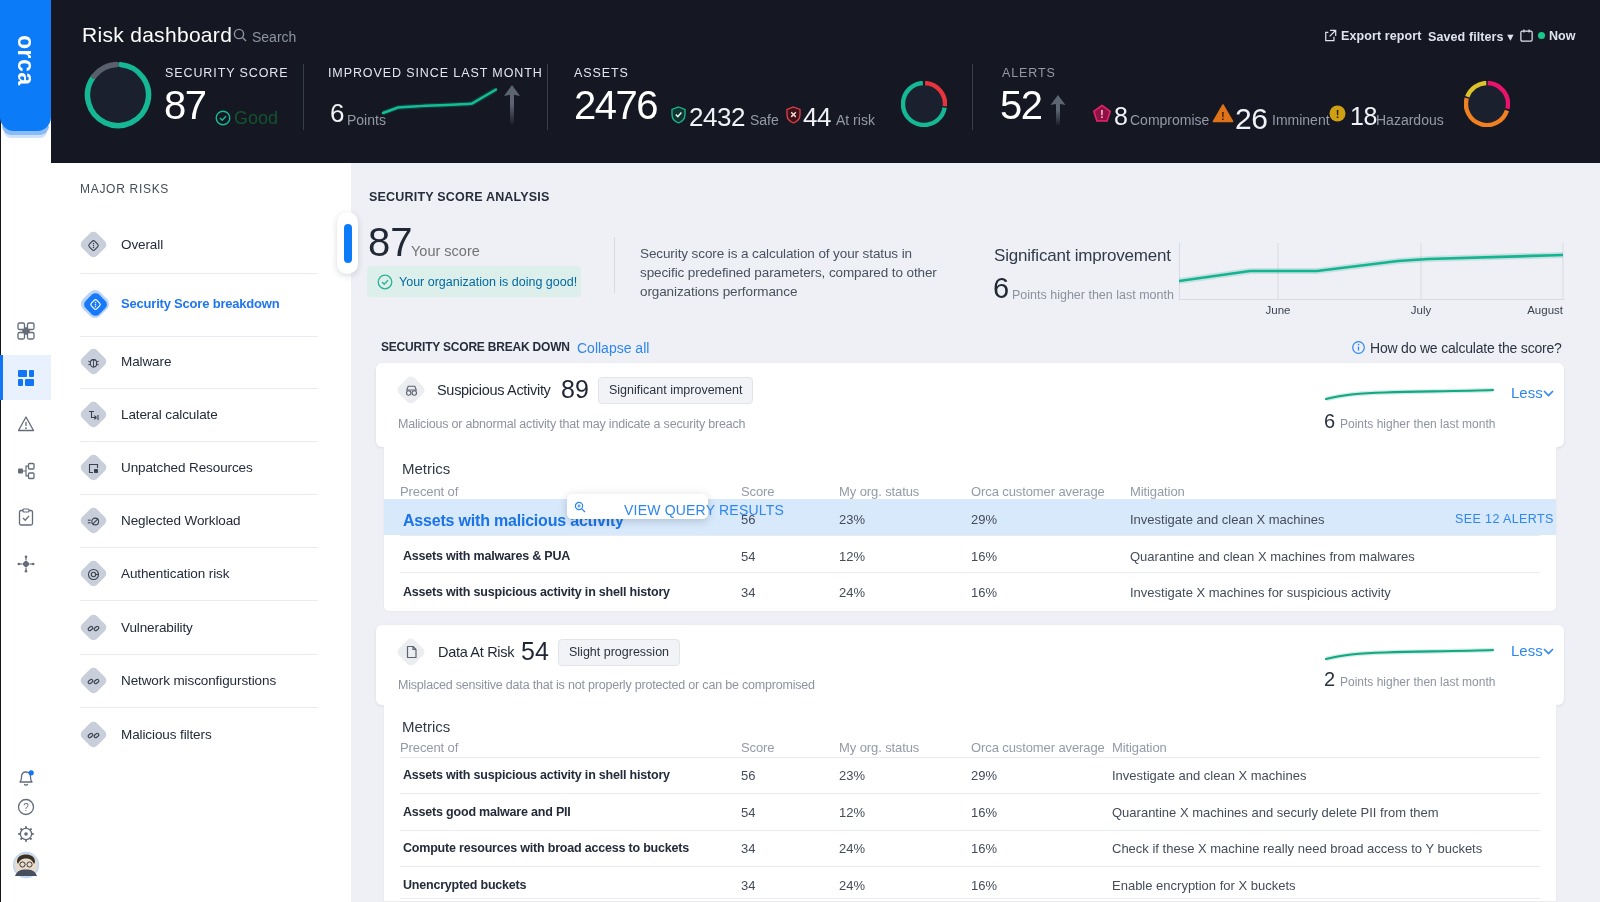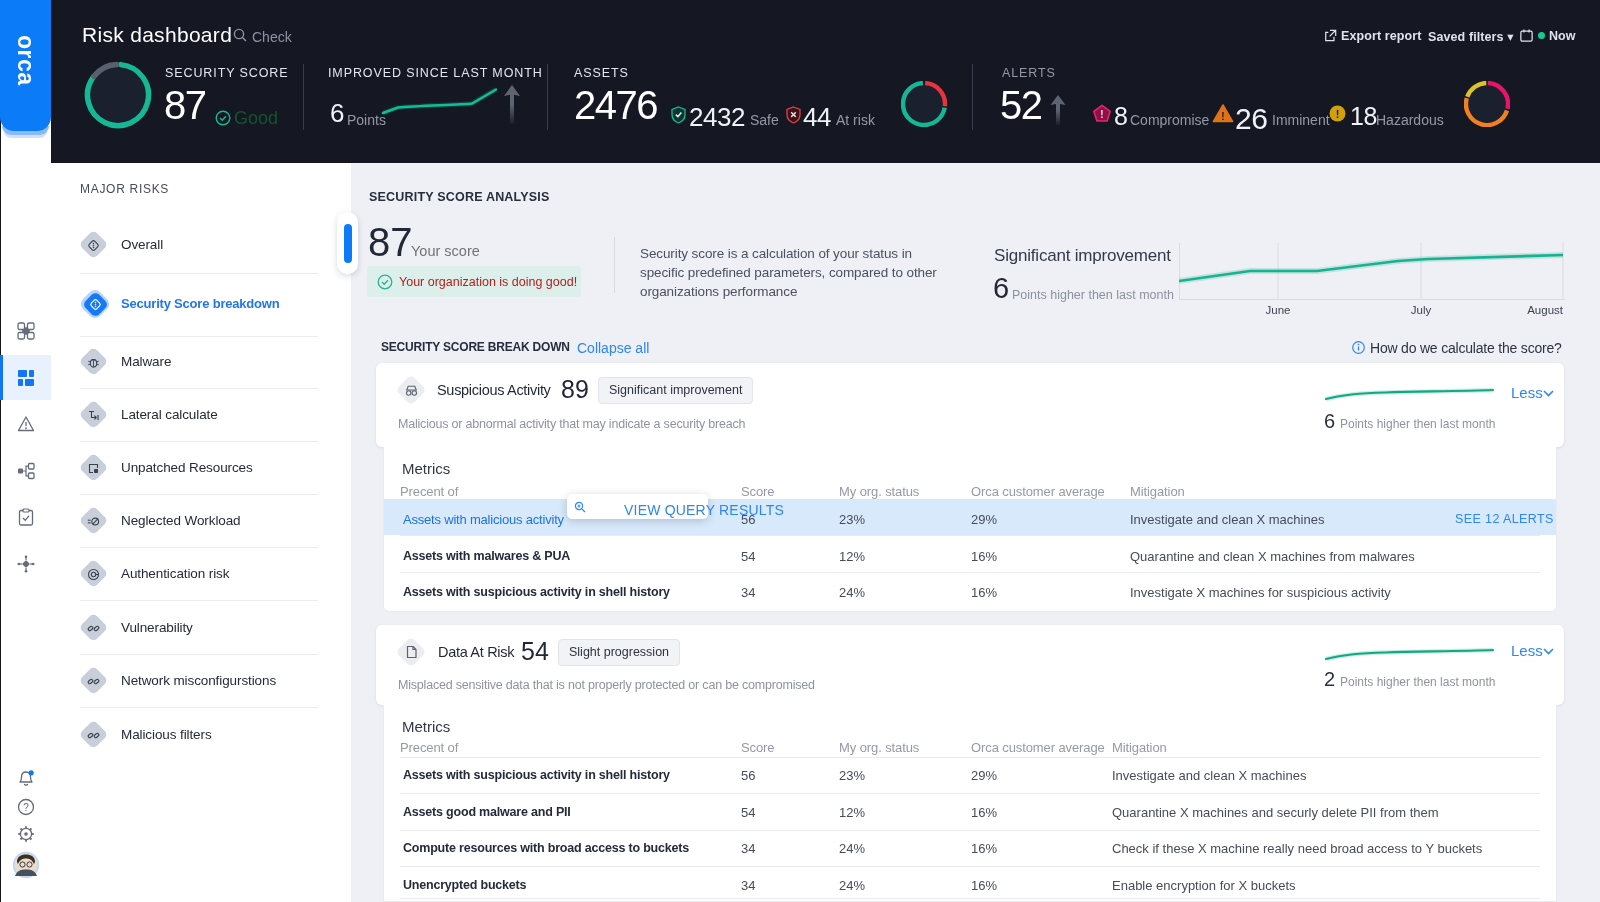--- a/index.html
+++ b/index.html
@@ -51,21 +51,21 @@
 <div id="logo2" class="abs"></div>
 <div id="logo3" class="abs"></div>
 <div id="logo" class="abs"></div>
 <div id="logotxt" class="abs">orca</div>
 
 <div id="title" class="abs">Risk dashboard</div>
 <svg class="abs" style="left:233px;top:28px" width="14" height="14" viewBox="0 0 14 14">
     <circle cx="6" cy="6" r="4.6" fill="none" stroke="#8d93a3" stroke-width="1.4"></circle>
     <line x1="9.5" y1="9.5" x2="13" y2="13" stroke="#8d93a3" stroke-width="1.4"></line>
   </svg>
-<div id="searchtxt" class="abs">Check</div>
+<div id="searchtxt" class="abs">Search</div>
 
 <svg class="abs" style="left:84px;top:61px" width="68" height="68" viewBox="-34 -34 68 68">
  <circle cx="0" cy="0" r="28" fill="#1b202e"></circle>
  <path d="M 2.66 -30.38 A 30.5 30.5 0 1 1 -24.98 -17.49" fill="none" stroke="#15b795" stroke-width="5.5" stroke-linecap="round"></path>
  <path d="M -24.03 -18.78 A 30.5 30.5 0 0 1 -1.6 -30.46" fill="none" stroke="#585f6d" stroke-width="5.5" stroke-linecap="round"></path>
 </svg>
 <div class="abs hlabel" style="left:165px;top:66px">SECURITY SCORE</div>
 <div class="abs hbig" style="left:164px;top:83px">87</div>
 <svg class="abs" style="left:215px;top:110px" width="16" height="16" viewBox="0 0 16 16">
     <circle cx="8" cy="8" r="6.8" fill="none" stroke="#17b893" stroke-width="1.4"></circle>
@@ -327,21 +327,21 @@
 <div class="abs sectitle" style="left:369px;top:190px">SECURITY SCORE ANALYSIS</div>
 <div class="abs" style="left:337px;top:212px;width:21px;height:62px;background:#fff;border-radius:10px;box-shadow:0 2px 6px rgba(40,50,80,.18)"></div>
 <div class="abs" style="left:344px;top:224px;width:8px;height:39px;background:#0b7bf7;border-radius:4px"></div>
 <div class="abs" style="left:368px;top:220px;font-size:40px;color:#212836">87</div>
 <div class="abs" style="left:411px;top:243px;font-size:14.5px;color:#737373">Your score</div>
 <div class="abs" style="left:367px;top:266px;width:214px;height:31px;background:#dcefeb;border-radius:4px"></div>
 <svg class="abs" style="left:377px;top:274px" width="16" height="16" viewBox="0 0 16 16">
     <circle cx="8" cy="8" r="6.8" fill="none" stroke="#2bb296" stroke-width="1.3"></circle>
     <path d="M5 8 L7.2 10.2 L11 6.2" fill="none" stroke="#2bb296" stroke-width="1.4"></path>
   </svg>
-<div class="abs" style="left:399px;top:275px;font-size:12.5px;color:#b91c1c">Your organization is doing good!</div>
+<div class="abs" style="left:399px;top:275px;font-size:12.5px;color:#0369a1">Your organization is doing good!</div>
 
 <div class="abs" style="left:614px;top:237px;width:1px;height:56px;background:#d5d9e1"></div>
 <div class="abs" style="left:640px;top:244px;width:302px;font-size:13.5px;line-height:19px;color:#4a5160;letter-spacing:-0.1px">Security score is a calculation of your status in specific predefined parameters, compared to other organizations performance</div>
 
 <div class="abs" style="left:994px;top:246px;font-size:17px;color:#333a4a;letter-spacing:-0.2px">Significant improvement</div>
 <div class="abs" style="left:993px;top:272px;font-size:29px;color:#212836">6</div>
 <div class="abs" style="left:1012px;top:288px;font-size:12.5px;color:#8b919e">Points higher then last month</div>
 
 <svg class="abs" style="left:1179px;top:243px" width="390" height="75" viewBox="0 0 390 75">
  <line x1="0.5" y1="0" x2="0.5" y2="56" stroke="#d8dbe2" stroke-width="1"></line>
@@ -393,21 +393,21 @@
   </svg>
 
 <div class="abs" style="left:402px;top:460px;font-size:15px;color:#323948">Metrics</div>
 <div class="abs thead" style="left:400px;top:484px">Precent of</div>
 <div class="abs thead" style="left:741px;top:484px">Score</div>
 <div class="abs thead" style="left:839px;top:484px">My org. status</div>
 <div class="abs thead" style="left:971px;top:484px">Orca customer average</div>
 <div class="abs thead" style="left:1130px;top:484px">Mitigation</div>
 <div class="abs rowline" style="left:400px;top:499px;width:1140px"></div>
 <div class="abs" style="left:384px;top:499px;width:1172px;height:36px;background:#d8e9fb"></div>
-<div class="abs" style="left:403px;top:512px;font-size:13px;font-weight:normal;letter-spacing:-0.2px;color:#1a73e8">Assets with malicious activity</div>
+<div class="abs" style="left:403px;top:512px;font-size:16px;font-weight:bold;letter-spacing:-0.2px;color:#1a73e8">Assets with malicious activity</div>
 <div class="abs tval" style="left:741px;top:512px">56</div>
 <div class="abs tval" style="left:839px;top:512px">23%</div>
 <div class="abs tval" style="left:971px;top:512px">29%</div>
 <div class="abs tval" style="left:1130px;top:512px">Investigate and clean X machines</div>
 <div class="abs" style="left:1455px;top:512px;font-size:12.5px;color:#2e86f0;letter-spacing:0.4px">SEE 12 ALERTS</div>
 <div class="abs" style="left:567px;top:494px;width:141px;height:25px;background:#fff;border-radius:5px;box-shadow:0 2px 8px rgba(30,40,70,0.22)"></div>
 <svg class="abs" style="left:574px;top:501px" width="12" height="12" viewBox="0 0 12 12">
     <circle cx="5" cy="5" r="3.6" fill="none" stroke="#2e86f0" stroke-width="1.2"></circle>
     <line x1="7.8" y1="7.8" x2="11" y2="11" stroke="#2e86f0" stroke-width="1.2"></line>
     <line x1="3.4" y1="5" x2="6.6" y2="5" stroke="#2e86f0" stroke-width="1"></line>

